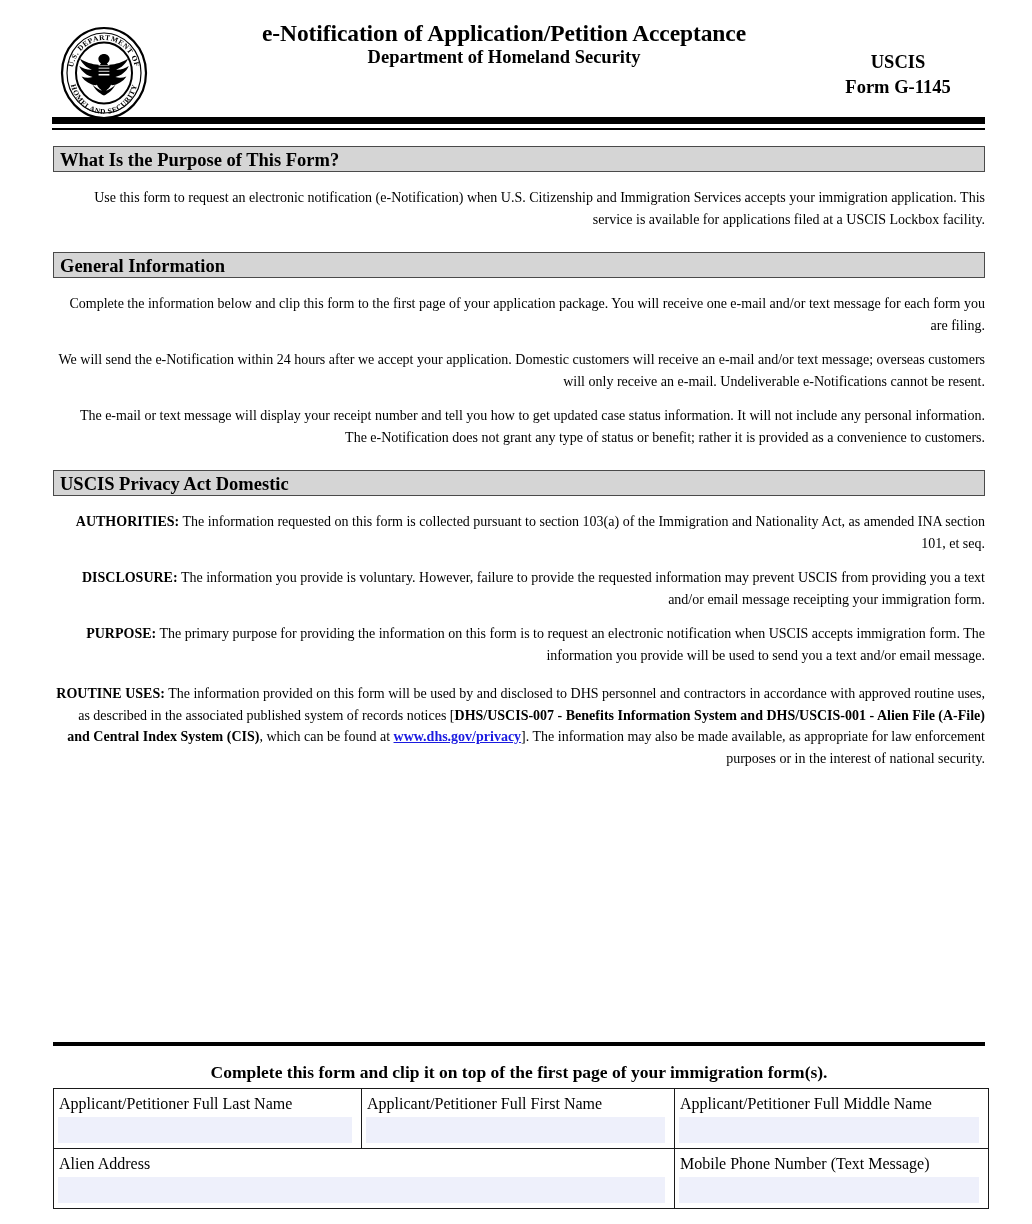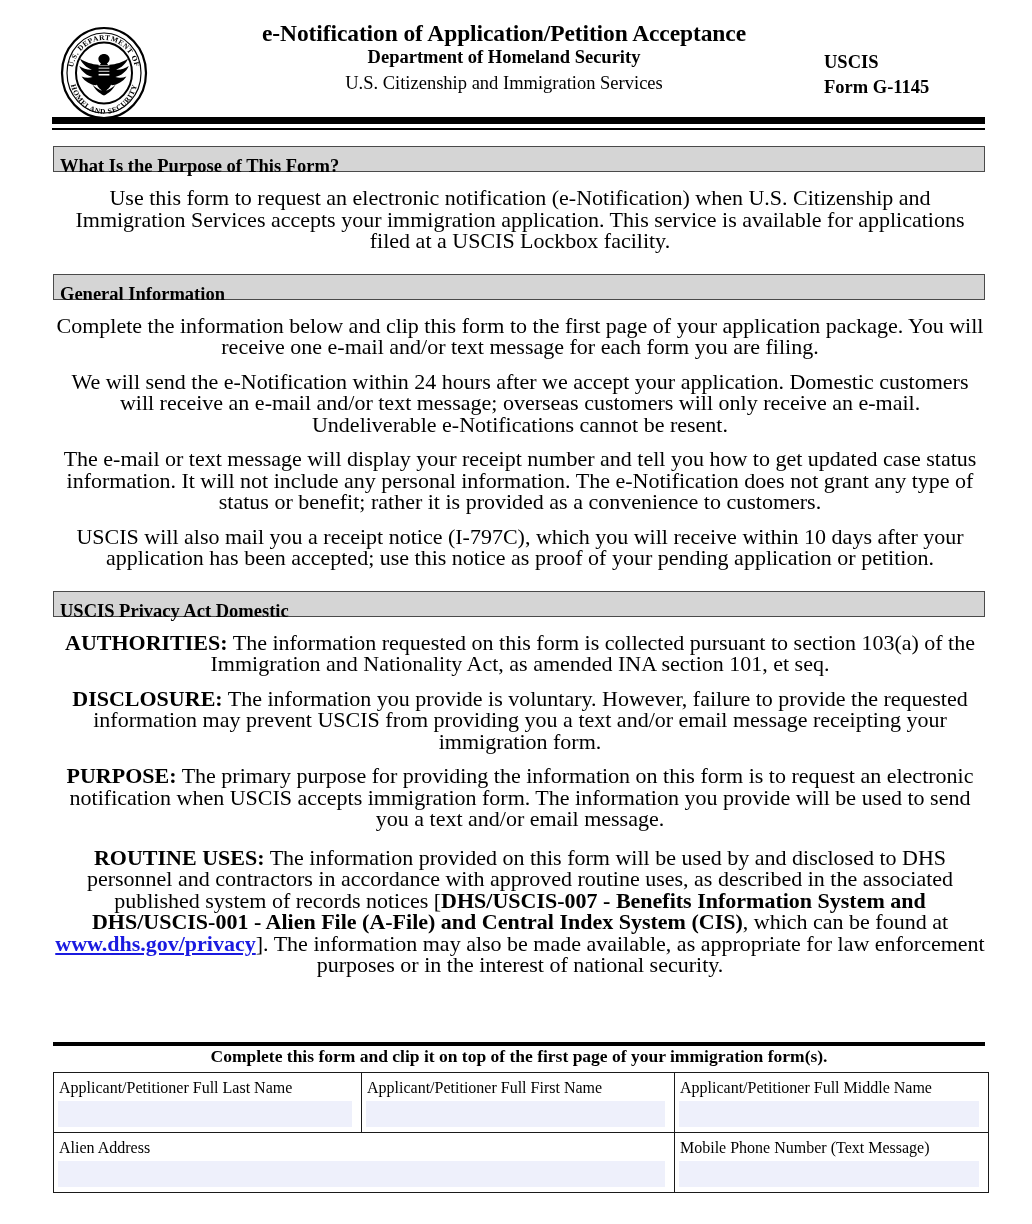--- a/index.html
+++ b/index.html
@@ -59,22 +59,23 @@
   }
   .title-sub2 {
     font-size: 18.5px;
     font-weight: normal;
     margin-top: 5px;
     line-height: 1.15;
   }
 
   .header-right {
     position: absolute;
-    right: 28px;
+    right: 44px;
     top: 50px;
+    text-align: center;
     width: 180px;
     line-height: 1.35;
   }
   .header-right div {
     font-size: 18.5px;
     font-weight: bold;
   }
 
   
   .rule-thick-bar {
@@ -100,32 +101,32 @@
     left: 53px;
     top: 146px;
     width: 932px;
   }
 
   .section-bar {
     background: #d5d5d5;
     border: 1px solid #4a4a4a;
     box-sizing: border-box;
     height: 26px;
-    padding: 8px 0 0 6px;
+    padding: 2px 0 0 6px;
     font-size: 18.5px;
     font-weight: bold;
     line-height: 22px;
     margin: 0;
   }
 
   p.para {
-    font-size: 22px;
+    font-size: 14px;
     line-height: 21.5px;
     margin: 13px 0 0 2px;
-    text-align: center;
+    text-align: right;
   }
   p.para.first { margin-top: 15px; }
 
   .gap-before-section { height: 22px; }
 
   .bold { font-weight: bold; font-family: Liberation Serif, serif; }
   .link {
     color: #1a1ae0;
     font-weight: bold;
     text-decoration: underline;
@@ -140,21 +141,21 @@
   }
   .bottom-rule {
     width: 932px;
     height: 4px;
     background: #000000;
   }
   .bottom-caption {
     text-align: center;
     font-size: 17.5px;
     font-weight: bold;
-    margin: 0 0 6px 0;
+    margin: 16px 0 6px 0;
     line-height: 20px;
   }
 
   table.form-table {
     border-collapse: collapse;
     width: 932px;
     table-layout: fixed;
   }
   table.form-table td {
     border: 1px solid #1a1a1a;
@@ -216,21 +217,20 @@
           <path d="M42.4 49.4 h15.2 v6 c0 4.6 -3.4 8.2 -7.6 10 c-4.2 -1.8 -7.6 -5.4 -7.6 -10 z"></path>
           <path d="M47 60.8 h6 l-0.8 5.6 h-4.4 z"></path>
           <path d="M38 58 c3 3.6 7.4 6.2 12 7.2 c4.6 -1 9 -3.6 12 -7.2 c-3.4 6 -7.2 9.2 -12 11.6 c-4.8 -2.4 -8.6 -5.6 -12 -11.6 z"></path>
         </g>
       </svg>
     </div>
 
     <div class="header-center">
       <div class="title-main">e-Notification of Application/Petition Acceptance</div>
       <div class="title-sub1">Department of Homeland Security</div>
-      <div class="title-sub2">U.S. Citizenship and Immigration Services</div>
     </div>
 
     <div class="header-right">
       <div>USCIS</div>
       <div>Form G-1145</div>
     </div>
   </div>
 
   <div class="rule-thick-bar"></div>
   <div class="rule-thin-line"></div>
@@ -239,21 +239,20 @@
 
     <div class="section-bar">What Is the Purpose of This Form?</div>
     <p class="para first">Use this form to request an electronic notification (e-Notification) when U.S. Citizenship and Immigration Services accepts your immigration application.  This service is available for applications filed at a USCIS Lockbox facility.</p>
 
     <div class="gap-before-section"></div>
 
     <div class="section-bar">General Information</div>
     <p class="para first">Complete the information below and clip this form to the first page of your application package.  You will receive one e-mail and/or text message for each form you are filing.</p>
     <p class="para">We will send the e-Notification within 24 hours after we accept your application.  Domestic customers will receive an e-mail and/or text message; overseas customers will only receive an e-mail.  Undeliverable e-Notifications cannot be resent.</p>
     <p class="para">The e-mail or text message will display your receipt number and tell you how to get updated case status information. It will not include any personal information.  The e-Notification does not grant any type of status or benefit; rather it is provided as a convenience to customers.</p>
-    <p class="para">USCIS will also mail you a receipt notice (I-797C), which you will receive within 10 days after your application has been accepted; use this notice as proof of your pending application or petition.</p>
 
     <div class="gap-before-section"></div>
 
     <div class="section-bar">USCIS Privacy Act Domestic</div>
 
     <p class="para first">
       <span class="bold">AUTHORITIES:</span>
       <span>The information requested on this form is collected pursuant to section 103(a) of the Immigration and Nationality Act, as amended INA section 101, et seq.</span>
     </p>
 

